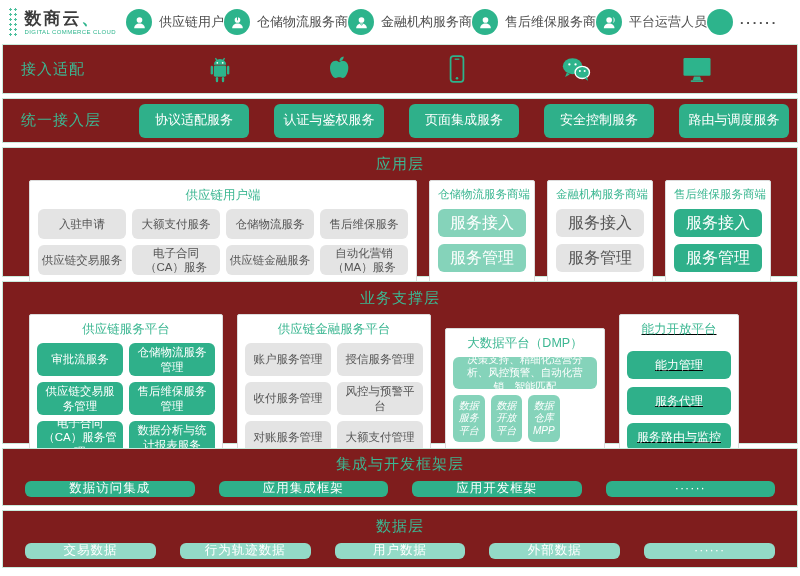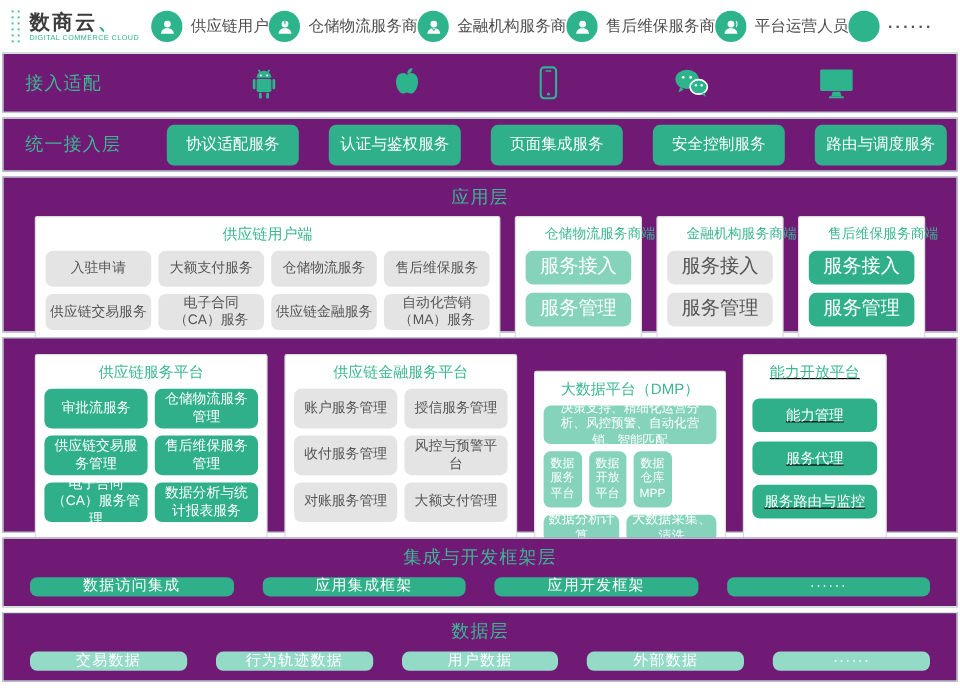--- a/index.html
+++ b/index.html
@@ -15,21 +15,21 @@
   .logo-mark { color:#2db48c; }
   .logo-sub { font-size:6px; color:#2db48c; letter-spacing:.4px; margin-top:2px; white-space:nowrap; }
   .header-users { flex:1; display:flex; align-items:center; justify-content:space-between; padding-left:10px; }
   .user-item { display:flex; align-items:center; gap:7px; }
   .user-badge { width:26px; height:26px; border-radius:50%; background:#2db48c; display:flex; align-items:center; justify-content:center; flex:0 0 auto; }
   .user-badge svg { width:17px; height:17px; }
   .user-label { font-size:13px; color:#4d4d4d; white-space:nowrap; }
   .user-label.dots { color:#4d4d4d; letter-spacing:2px; font-weight:bold; }
 
   
-  .section { border:1.5px solid #c9ebdc; margin:0 2px 4px; background:#701a75; flex:0 0 auto; }
+  .section { border:1.5px solid #c9ebdc; margin:0 2px 4px; background:#7f1d1d; flex:0 0 auto; }
   .side-label { color:#3cb792; font-size:15px; letter-spacing:1px; white-space:nowrap; }
   .layer-title { color:#3cb792; font-size:15px; letter-spacing:1px; text-align:center; }
 
   .btn { display:flex; align-items:center; justify-content:center; text-align:center; border-radius:6px; line-height:1.25; }
   .btn-teal   { background:#2fb08a; color:#fff; }
   .btn-light  { background:#85d3ba; color:#fff; }
   .btn-lighter{ background:#93dac7; color:#fff; }
   .btn-gray   { background:#e4e4e4; color:#555; }
 
   
@@ -47,34 +47,34 @@
   
   .applayer { height:130px; padding-top:7px; }
   .app-groups { display:flex; gap:12px; padding:6px 26px 0; }
   .group { border:1px solid #dcdcdc; border-radius:2px; background:#fff; }
   .group-title { color:#3cb792; font-size:12.5px; text-align:center; margin:6px 2px 5px; white-space:nowrap; }
   .group-a { width:436px; padding:0 8px 7px; }
   .grid-4 { display:grid; grid-template-columns:repeat(4,1fr); gap:6px; }
   .grid-4 .btn { height:30px; font-size:11.5px; padding:1px 2px; }
   .group-sm { width:106px; padding:0 8px 7px; display:flex; flex-direction:column; gap:7px; }
   .group-sm .btn { height:28px; font-size:16px; }
-  .group-sm .group-title { font-size:11.5px; margin:6px 16px 0; }
+  .group-sm .group-title { font-size:11.5px; margin:6px 0 0; }
 
   
   .support { height:163px; padding-top:7px; }
   .support-groups { display:flex; gap:14px; padding:6px 26px 0; }
   .platform-group { padding:0 7px 7px; }
   .pg-1, .pg-2 { width:194px; }
   .pg-3 { width:160px;margin-top:14px; }
   .pg-4 { width:120px; display:flex; flex-direction:column; gap:8px;text-decoration:underline; }
   .grid-2 { display:grid; grid-template-columns:1fr 1fr; gap:6px; }
   .grid-2 .btn { height:33px; font-size:11.5px; padding:1px 3px; }
   .dmp-banner { height:32px; font-size:10.5px; padding:1px 4px; margin-bottom:6px; }
   .dmp-small-row { display:grid; grid-template-columns:repeat(4,1fr); gap:6px; margin-bottom:6px; }
-  .dmp-small-row .btn { height:47px; font-size:10px; padding:11px 2px; }
+  .dmp-small-row .btn { height:47px; font-size:10px; padding:11px 2px;font-style:italic; }
   .dmp-bottom-row { display:grid; grid-template-columns:1fr 1.18fr; gap:6px; }
   .dmp-bottom-row .btn { height:23px; font-size:11px; }
   .pg-4 .btn { height:28px; font-size:12px; }
 
   
   .rowlayer { padding:6px 0 8px; }
   .rowlayer-btns { display:flex; gap:24px; padding:7px 22px 0; }
   .rowlayer-btns .btn { flex:1; height:16px; font-size:12.5px; letter-spacing:1px; }
   .datalayer { margin-bottom:2px; }
 </style>
@@ -228,20 +228,21 @@
       </div>
       <div class="group group-sm">
         <div class="group-title">售后维保服务商端</div>
         <div class="btn btn-teal">服务接入</div>
         <div class="btn btn-teal">服务管理</div>
       </div>
     </div>
   </div>
 
   <div class="section support">
+    <div class="layer-title">业务支撑层</div>
     <div class="support-groups">
       <div class="group platform-group pg-1">
         <div class="group-title">供应链服务平台</div>
         <div class="grid-2">
           <div class="btn btn-teal">审批流服务</div>
           <div class="btn btn-teal">仓储物流服务管理</div>
           <div class="btn btn-teal">供应链交易服务管理</div>
           <div class="btn btn-teal">售后维保服务管理</div>
           <div class="btn btn-teal">电子合同（CA）服务管理</div>
           <div class="btn btn-teal">数据分析与统计报表服务</div>

